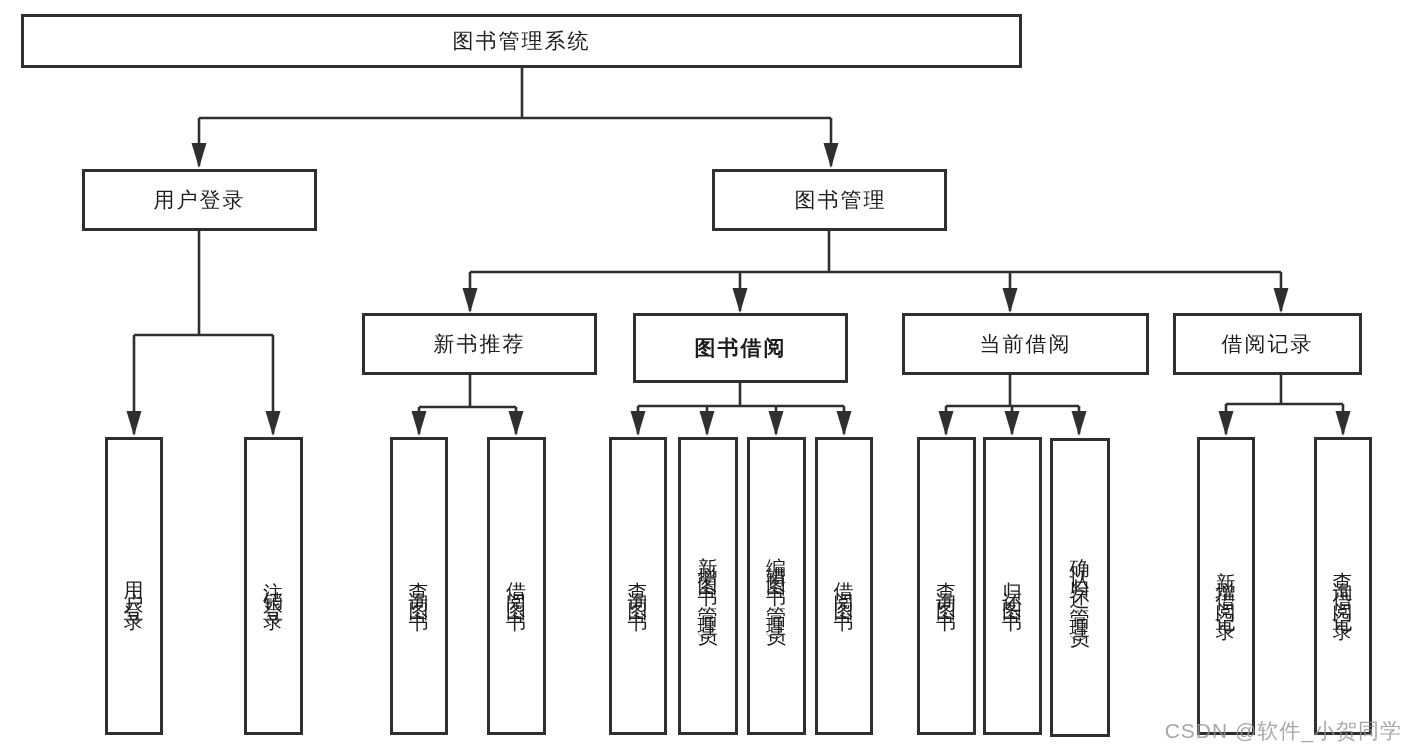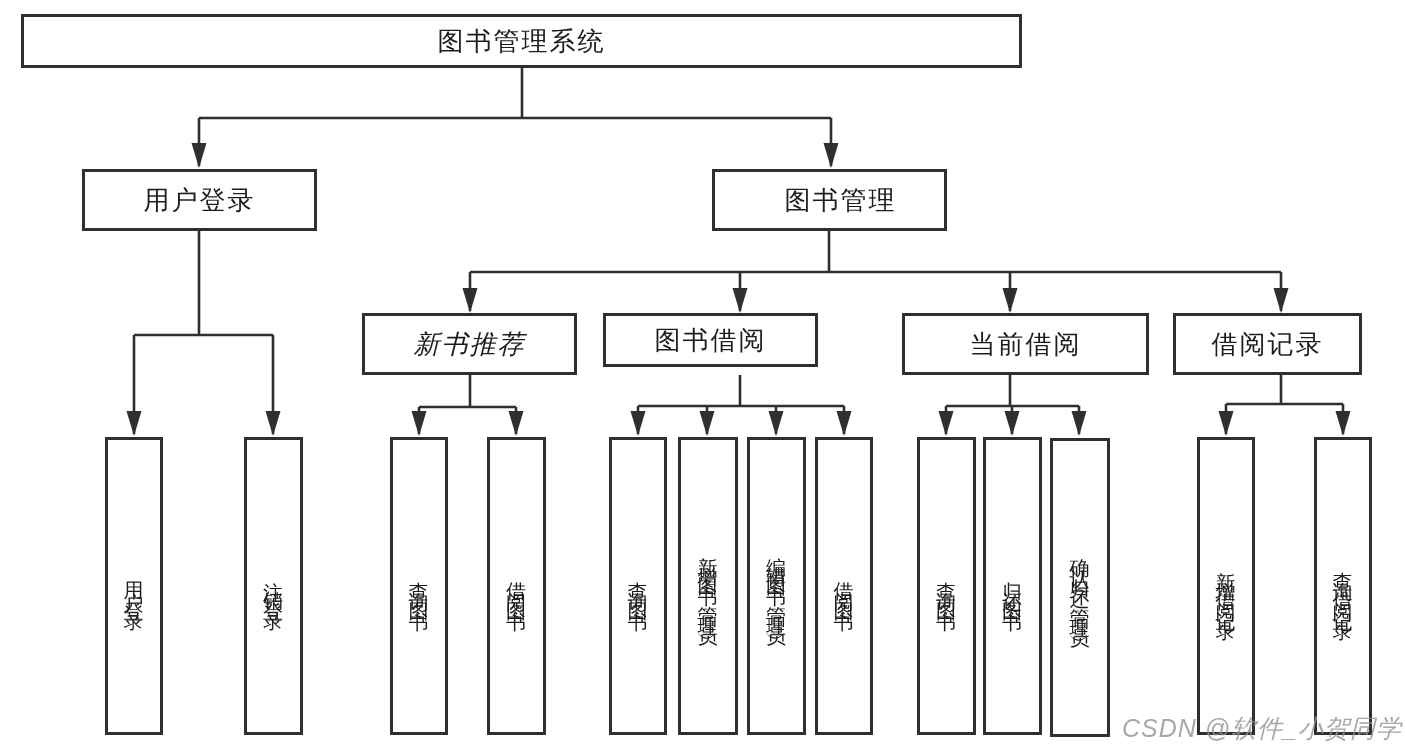--- a/index.html
+++ b/index.html
@@ -21,42 +21,41 @@
     position: absolute;
     box-sizing: border-box;
     background: #ffffff;
     border: 3px solid #2f2f2f;
     display: flex;
     align-items: center;
     justify-content: center;
     color: #1c1c1c;
   }
   .h-box span {
-    font-size: 26px;
+    font-size: 21px;
     letter-spacing: 2px;
     white-space: nowrap;
   }
   .v-box span {
     writing-mode: vertical-rl;
     text-orientation: mixed;
     font-size: 20px;
     letter-spacing: 10px;
     line-height: 1;
     white-space: nowrap;
   }
   .watermark {
     position: absolute;
     right: 3px;
     bottom: 2px;
-    font-size: 25px;
+    font-size: 21px;
     letter-spacing: 1px;
     color: rgba(148, 148, 148, 0.82);
     white-space: nowrap;
     z-index: 5;
-    font-style: italic;
   }
 </style>
 </head>
 <body>
 
 <div class="stage">
 
   <svg class="connectors" viewBox="0 0 1405 747" xmlns="http://www.w3.org/2000/svg">
     <g stroke="#2f2f2f" stroke-width="2.6" fill="none">
 
@@ -104,24 +103,24 @@
     <span>图书管理系统</span>
   </div>
 
   <div class="box h-box" style="left:82px; top:169px; width:235px; height:62px;">
     <span>用户登录</span>
   </div>
   <div class="box h-box" style="left:712px; top:169px; width:235px; height:62px;padding-left:22px;">
     <span>图书管理</span>
   </div>
 
-  <div class="box h-box" style="left:362px; top:313px; width:215px; height:62px;font-style:italic;">
+  <div class="box h-box" style="left:362px; top:313px; width:235px; height:62px;">
     <span>新书推荐</span>
   </div>
-  <div class="box h-box" style="left:603px; top:313px; width:215px; height:54px;">
+  <div class="box h-box" style="left:633px; top:313px; width:215px; height:70px;font-weight:bold;">
     <span>图书借阅</span>
   </div>
   <div class="box h-box" style="left:902px; top:313px; width:247px; height:62px;">
     <span>当前借阅</span>
   </div>
   <div class="box h-box" style="left:1173px; top:313px; width:189px; height:62px;">
     <span>借阅记录</span>
   </div>
 
   <div class="box v-box" style="left:105px; top:437px; width:58px; height:298px;">

